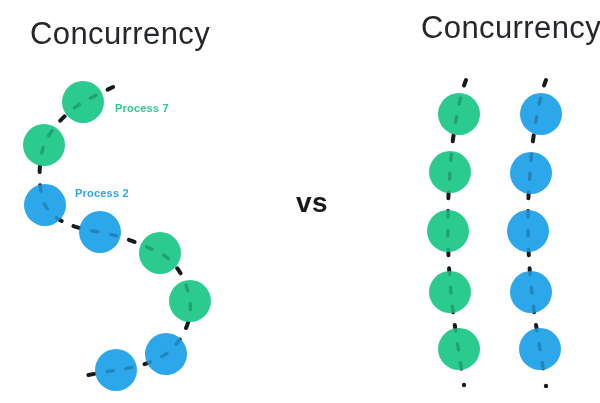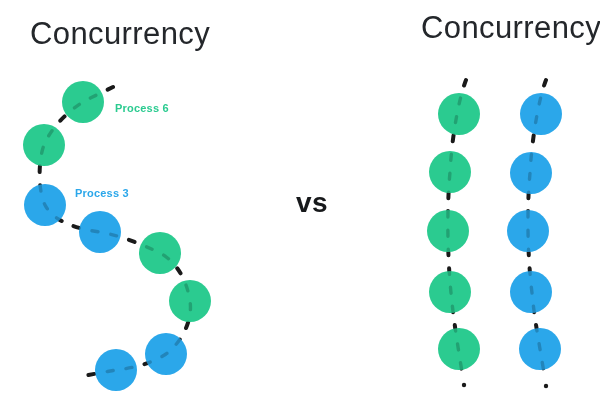--- a/index.html
+++ b/index.html
@@ -42,23 +42,23 @@
 <body>
 
 <div class="stage">
 
   <div class="title title-left">Concurrency</div>
 
   <div class="title title-right">Concurrency</div>
 
   <div class="vs">vs</div>
 
-  <div class="plabel plabel-green p1">Process 6</div>
+  <div class="plabel plabel-green p1">Process 7</div>
 
-  <div class="plabel plabel-blue p2">Process 3</div>
+  <div class="plabel plabel-blue p2">Process 2</div>
 
   <svg width="600" height="403" viewBox="0 0 600 403">
     <defs>
       <clipPath id="clipL">
           <circle cx="83" cy="102" r="21"></circle>
           <circle cx="44" cy="145" r="21"></circle>
           <circle cx="45" cy="205" r="21"></circle>
           <circle cx="100" cy="232" r="21"></circle>
           <circle cx="160" cy="253" r="21"></circle>
           <circle cx="190" cy="301" r="21"></circle>

